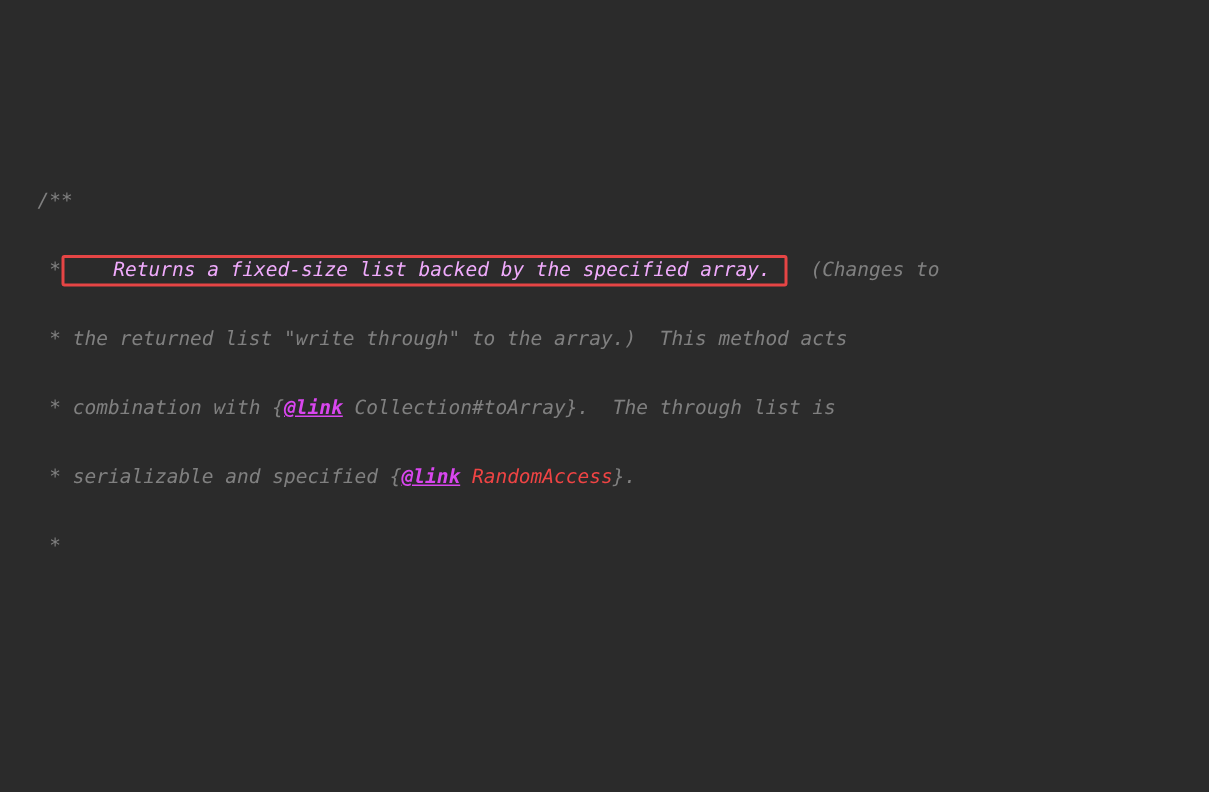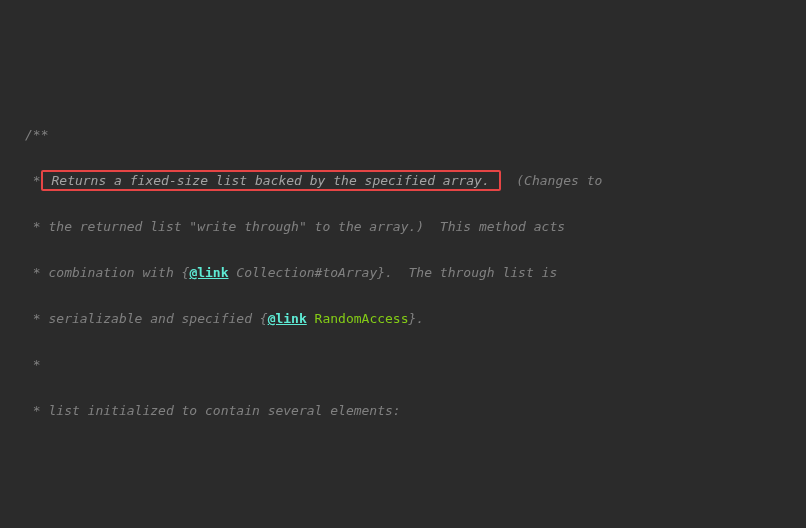--- a/index.html
+++ b/index.html
@@ -17,44 +17,43 @@
     font-style: normal;
   }
   .editor {
     padding: 8px 0 0 0;
   }
   .line {
     padding-left: 25px;
     height: 23px;
   }
   .comment { color: #808080; font-style: italic; }
-  .doctag { color: #5eead4; text-decoration: underline; font-weight: bold; }
-  .docident { color: #84cc16; }
-  .doctext { color: #a3a3a3; font-style: italic; }
+  .doctag { color: #d946ef; text-decoration: underline; font-weight: bold; font-style: italic; }
+  .docident { color: #ef4444; font-style: italic; }
+  .doctext { color: #f0abfc; font-style: italic; margin-left: 24px; }
   .tag { color: #808080; font-style: italic; }
   .highlight-box {
     border: 2px solid #e64545;
     display: inline;
     padding: 1px 1px;
     border-radius: 2px;
   }
 </style>
 </head>
 <body>
 
 
 
 <div class="editor">
 <div class="line"><span class="comment">/**</span></div>
 <div class="line"><span class="comment"> *</span><span class="highlight-box"><span class="doctext"> Returns a fixed-size list backed by the specified array. </span></span><span class="comment">  (Changes to</span></div>
 <div class="line"><span class="comment"> * the returned list "write through" to the array.)  This method acts</span></div>
 <div class="line"><span class="comment"> * combination with {</span><span class="doctag">@link</span><span class="comment"> Collection#toArray}.  The through list is</span></div>
 <div class="line"><span class="comment"> * serializable and specified {</span><span class="doctag">@link</span><span class="docident"> RandomAccess</span><span class="comment">}.</span></div>
 <div class="line"><span class="comment"> *</span></div>
-<div class="line"><span class="comment"> * list initialized to contain several elements:</span></div>
 
 
 
 
 
 
 
 
 
 

